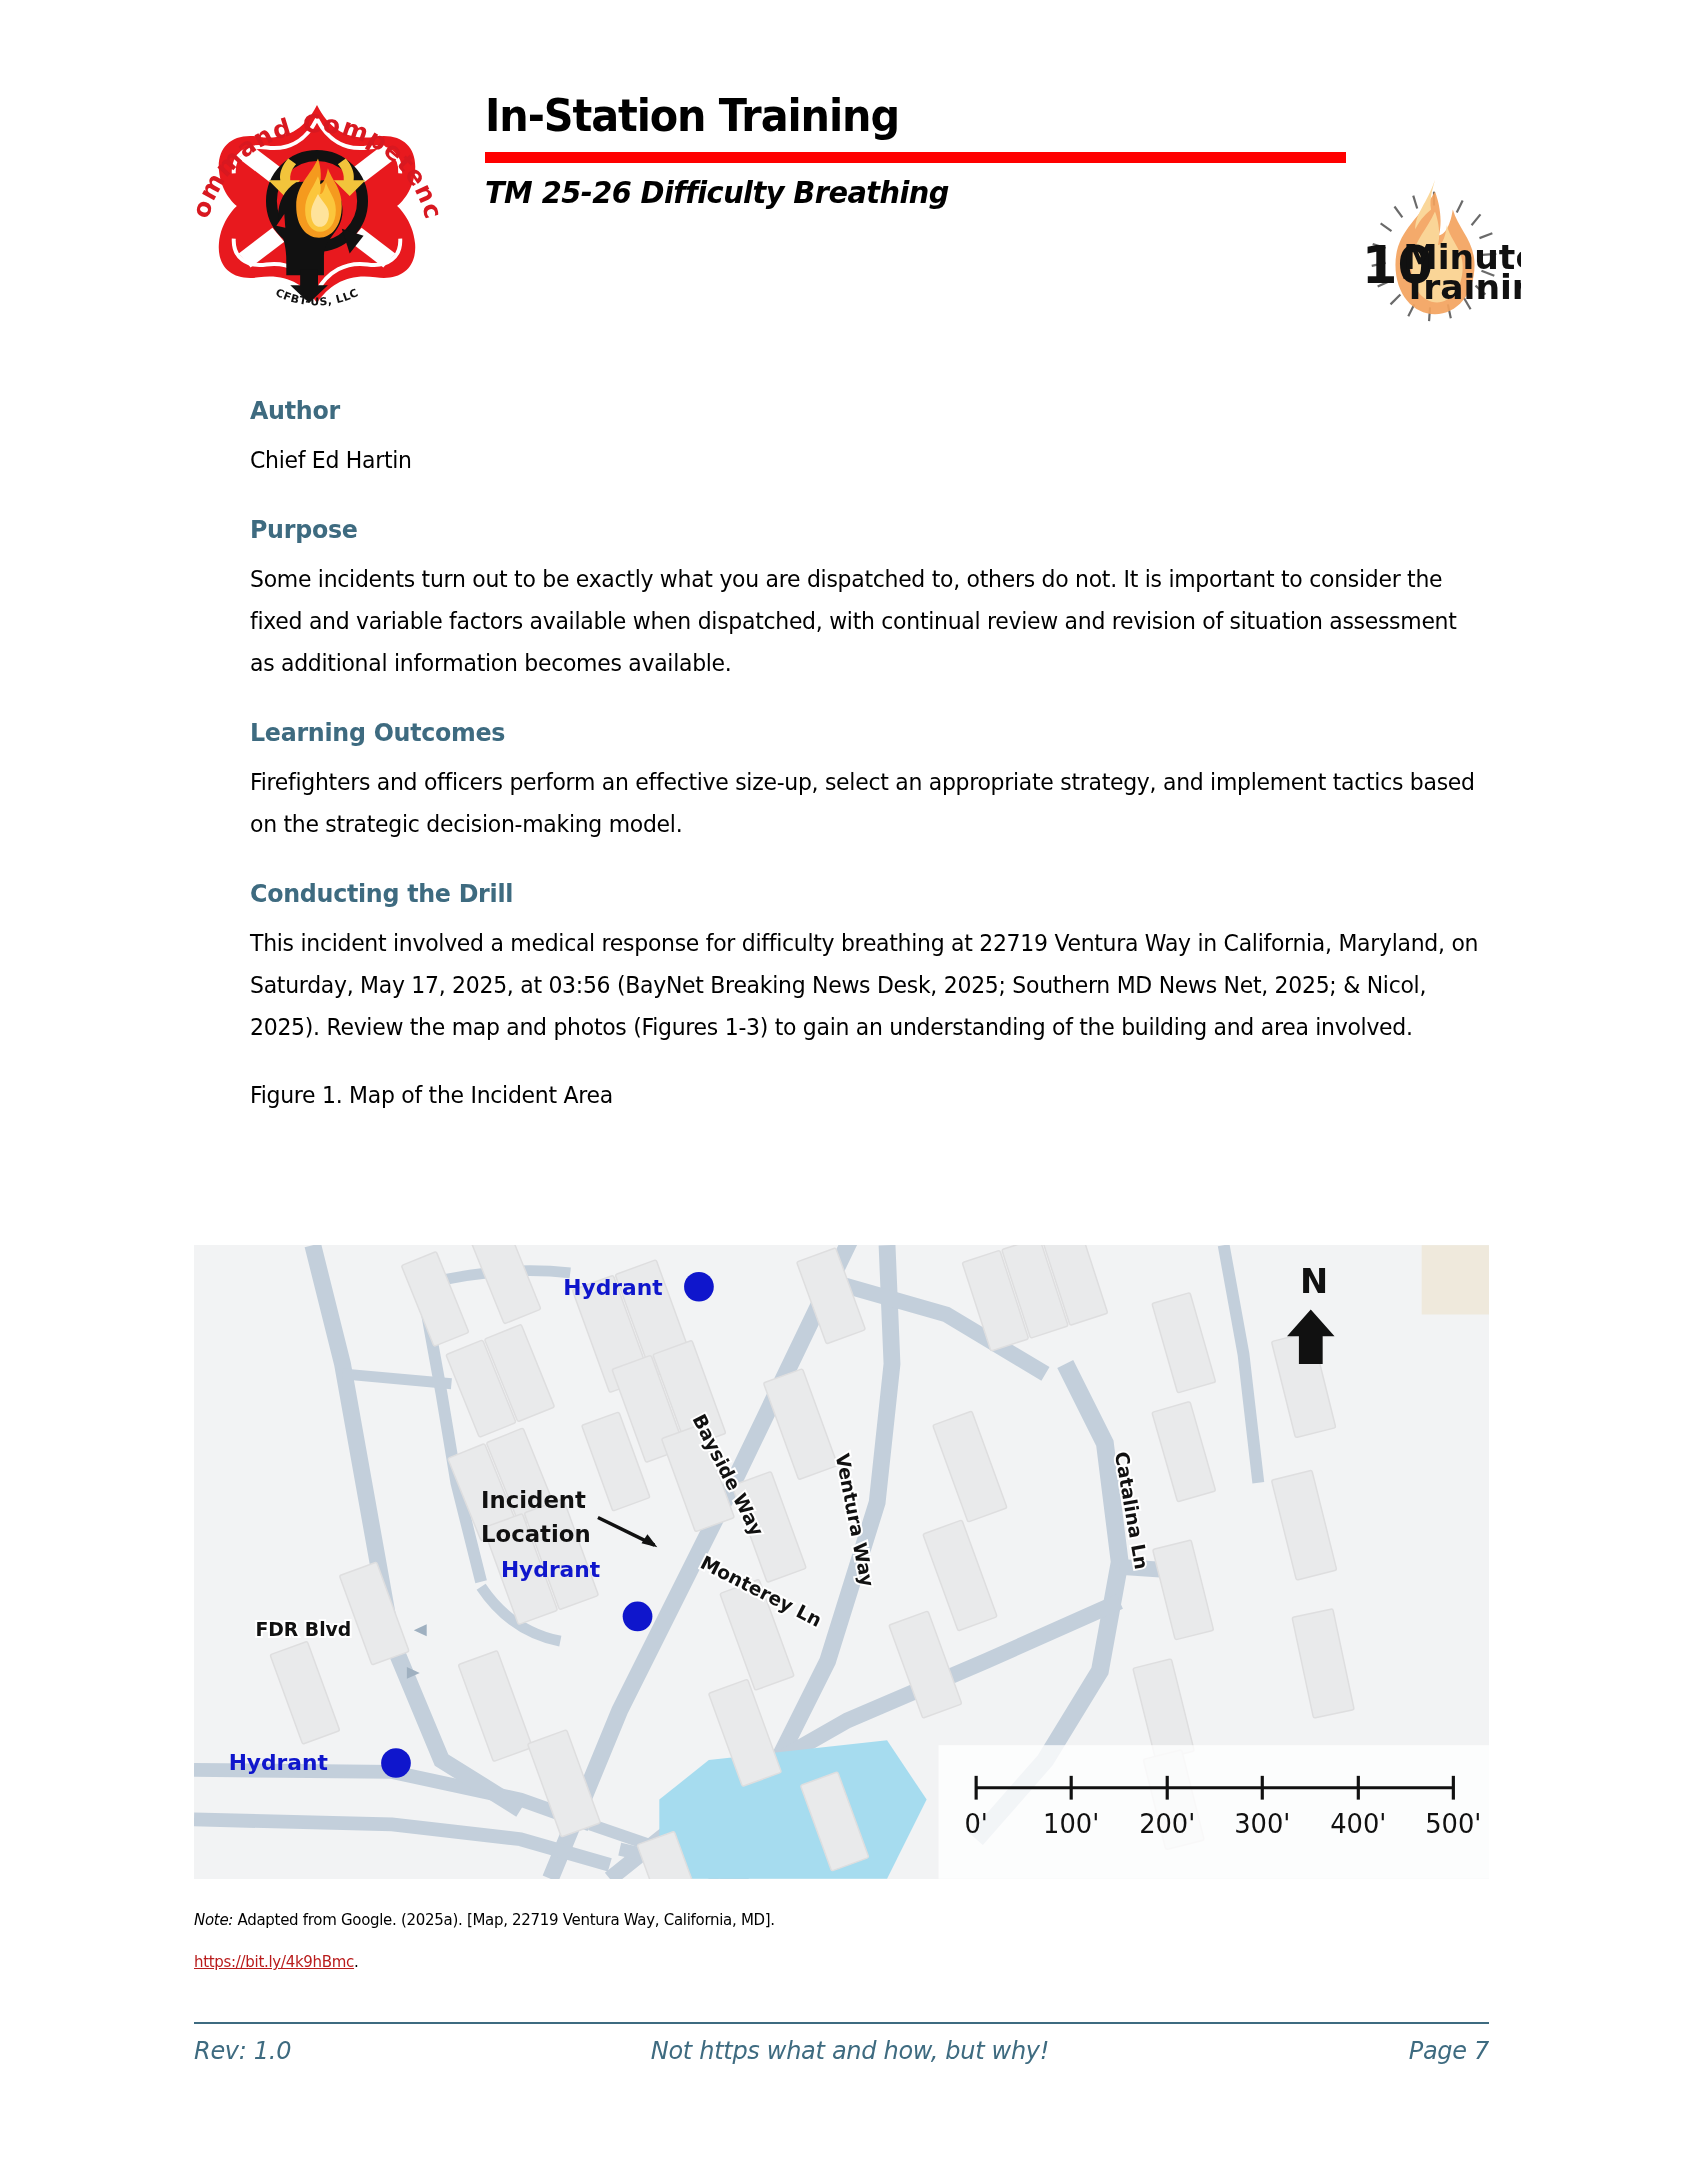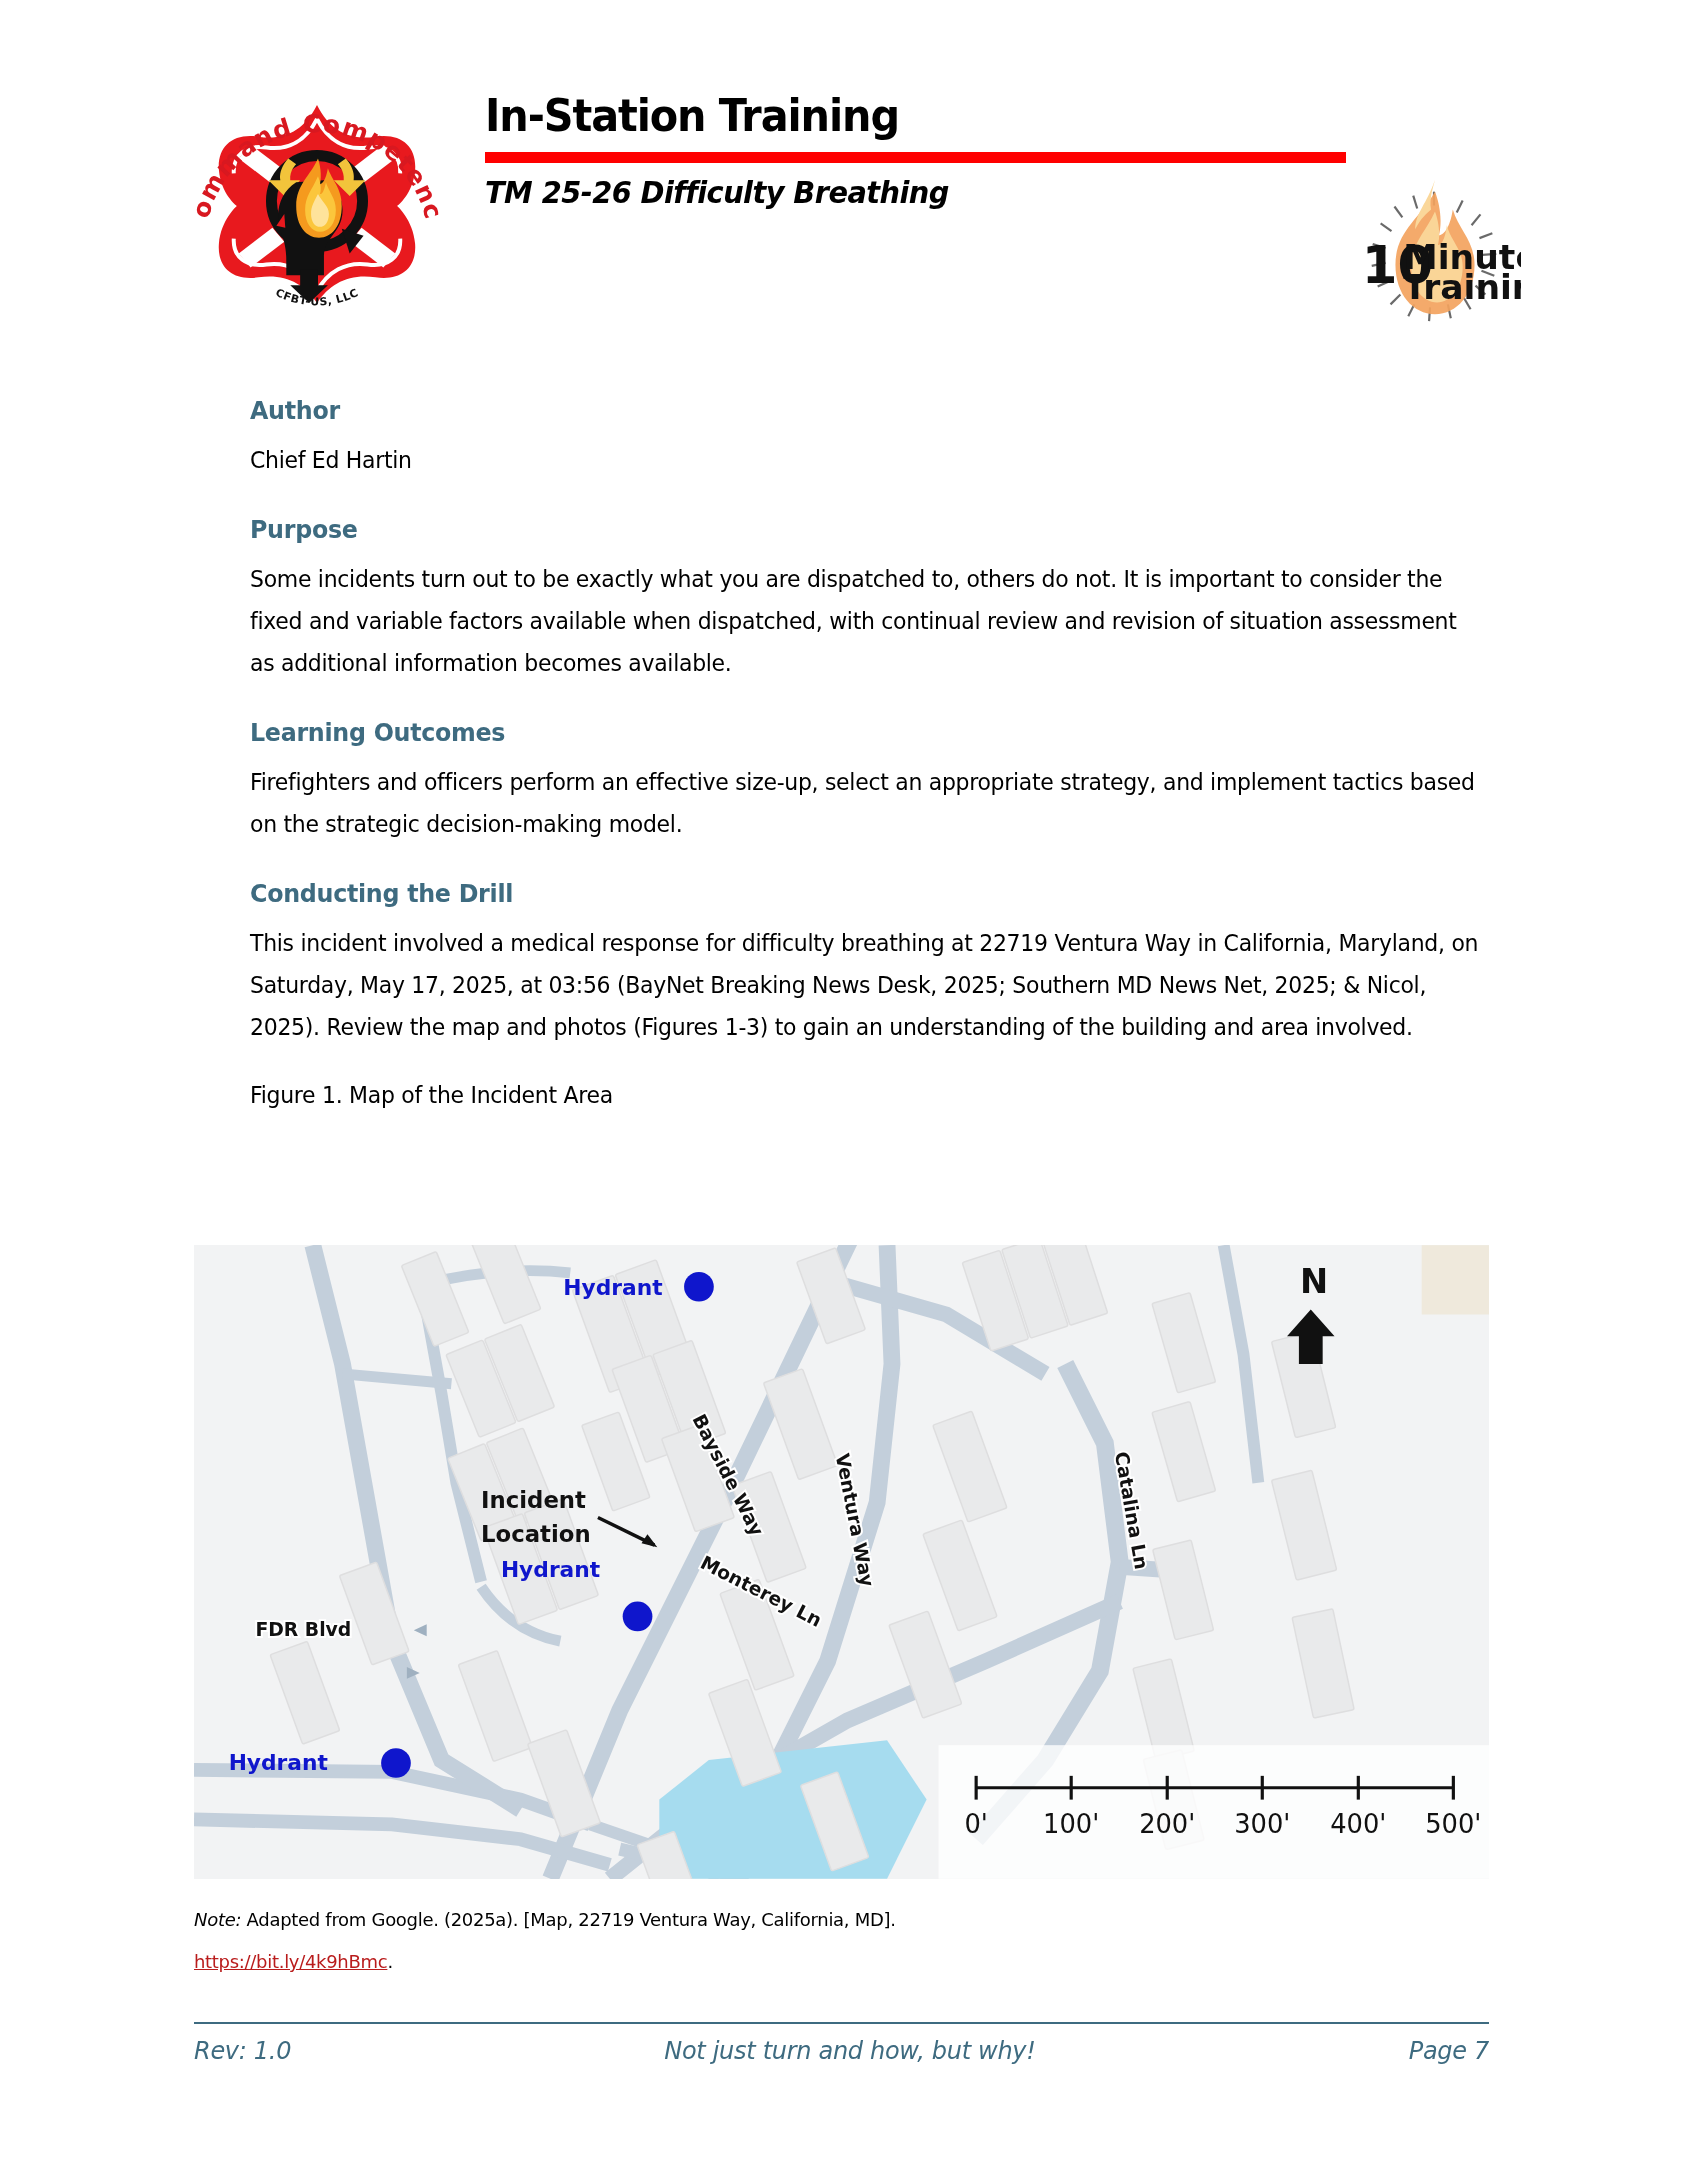--- a/index.html
+++ b/index.html
@@ -150,21 +150,21 @@
   }
   .map-wrap svg { display: block; }
 
   
   .note-block {
     position: absolute;
     left: 194px;
     top: 1899px;
     width: 1295px;
     font-family: "DejaVu Sans", sans-serif;
-    font-size: 18px;
+    font-size: 15px;
     line-height: 42px;
     letter-spacing: -0.3px;
   }
   .note-italic { font-style: italic; }
   .note-link {
     color: #b91c1c;
     text-decoration: underline;
   }
 
   
@@ -574,18 +574,18 @@
   </div>
 
   <div class="note-block">
     <span class="note-italic">Note:</span><span> Adapted from Google. (2025a). [Map, 22719 Ventura Way, California, MD].</span><br>
     <a class="note-link" href="#">https://bit.ly/4k9hBmc</a><span>.</span>
   </div>
 
   <div class="footer-rule" style="background: rgb(62, 107, 128);"></div>
   <div class="footer" style="color: rgb(62, 107, 128);">
     <div>Rev: 1.0</div>
-    <div class="footer-center">Not just turn and how, but why!</div>
+    <div class="footer-center">Not https what and how, but why!</div>
     <div>Page 7</div>
   </div>
 
 </div>
 
 
 </body></html>

